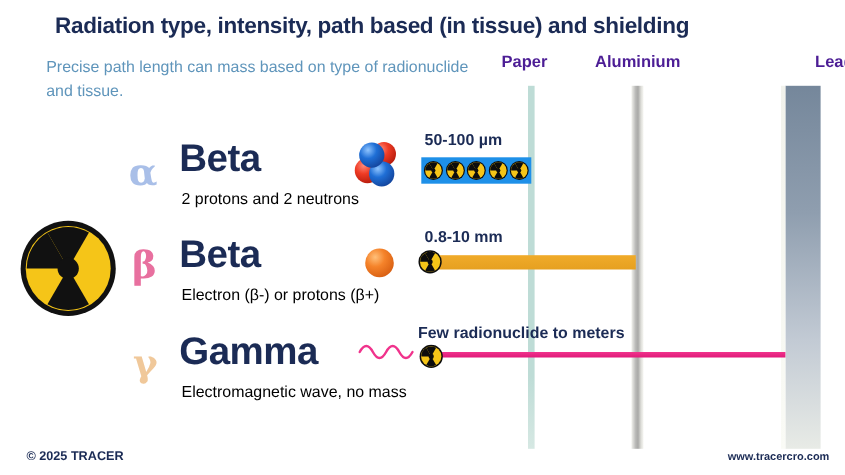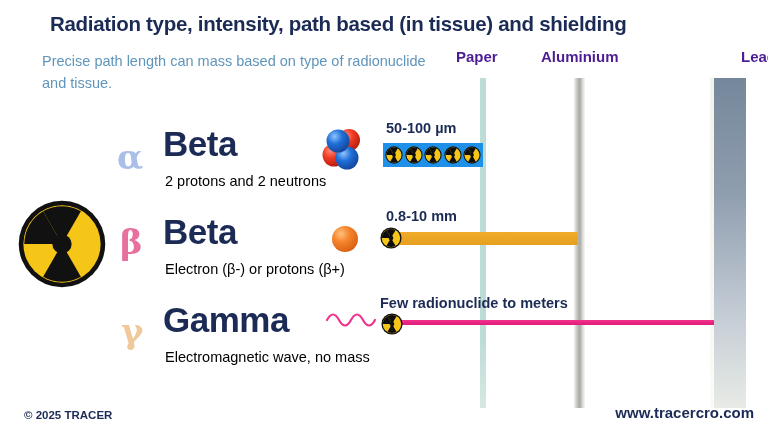--- a/index.html
+++ b/index.html
@@ -175,21 +175,21 @@
     bottom: 11px;
     font-size: 11.5px;
     font-weight: 700;
     color: #1b2b55;
     margin-left: 10px;
   }
   .footer-right {
     position: absolute;
     right: 14px;
     bottom: 11px;
-    font-size: 15px;
+    font-size: 10px;
     font-weight: 700;
     color: #1b2b55;
   }
 </style>
 </head>
 <body>
 
 <div class="barrier barrier-paper"></div>
 <div class="barrier barrier-alu"></div>
 <div class="barrier barrier-lead"></div>

